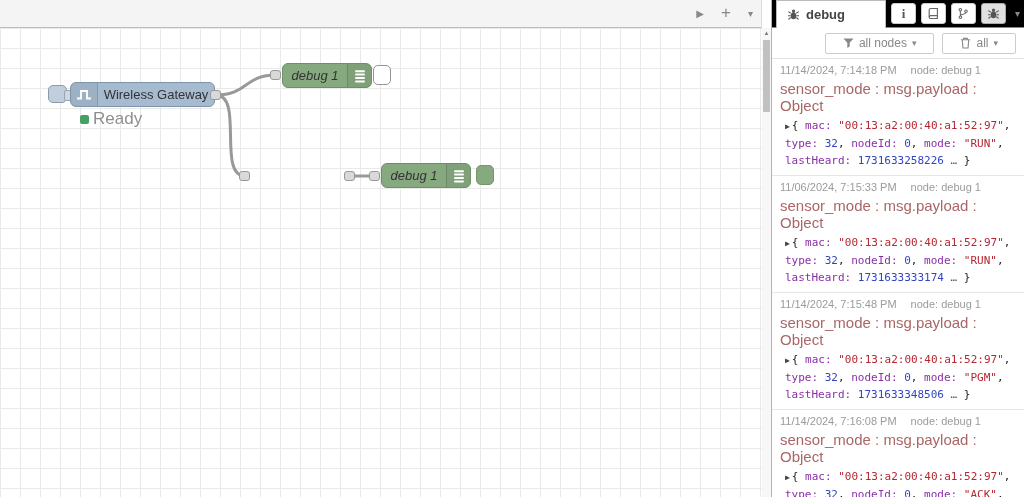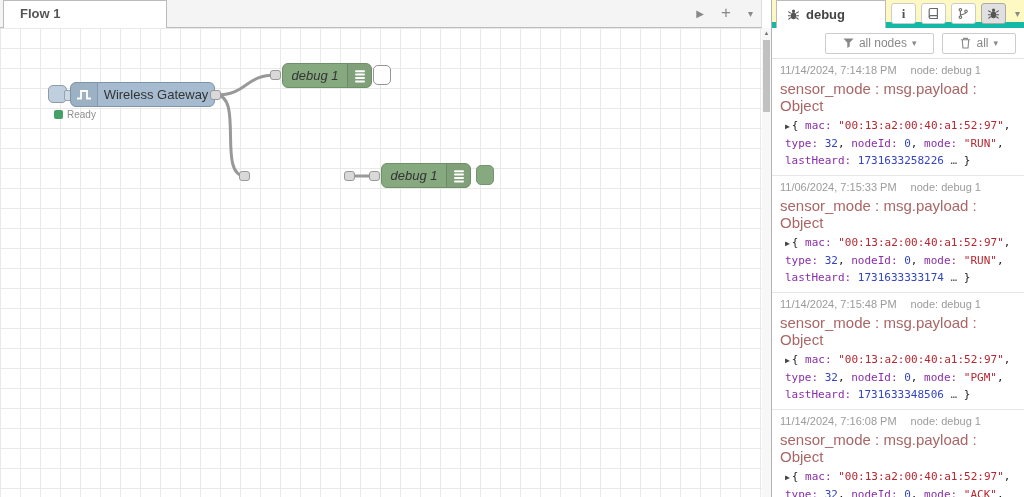--- a/index.html
+++ b/index.html
@@ -59,33 +59,33 @@
   #port-gw-out     { left:210px; top:62px; }
   #port-dbg1-in    { left:270px; top:42px; }
   #port-filter-in  { left:239px; top:143px; }
   #port-filter-out { left:344px; top:143px; }
   #port-dbg2-in    { left:369px; top:143px; }
   .node-button { position:absolute; border-radius:5px; box-sizing:border-box; z-index:1; }
   #btn-gateway     { left:48px;  top:57px;  width:19px; height:18px; background:#c0cfdd; border:1px solid #8e9aa5; }
   #btn-gateway-nub { position:absolute; left:64px; top:62px; width:9px; height:9px; background:#ccd9e4; border:1px solid #97a4af; border-radius:2px; z-index:1; }
   #btn-debug-top    { left:373px; top:37px;  width:18px; height:20px; background:#fff; border:1px solid #949494; }
   #btn-debug-bottom { left:476px; top:137px; width:18px; height:20px; background:var(--node-debug,#87a980); border:1px solid #77946e; }
-  .status { position:absolute; left:54px; top:81px; display:flex; align-items:center; gap:4px; font-size:10px; color:#8f8f8f; z-index:2; }
+  .status { position:absolute; left:80px; top:81px; display:flex; align-items:center; gap:4px; font-size:17px; color:#8f8f8f; z-index:2; }
   .status-dot { width:9px; height:9px; border-radius:2px; background:var(--status-green,#44a065); }
   
   #scrollbar-col { position:absolute; left:762px; top:0; width:9px; height:497px; background:#fff; }
   .sb-track { position:absolute; top:28px; bottom:0; left:0; right:0; background:#f7f7f7; }
   .sb-arrow { position:absolute; top:2px; left:0; width:9px; text-align:center; font-size:6px; color:#777; }
   .sb-thumb { position:absolute; top:12px; left:1px; width:7px; height:72px; background:#c1c1c1; }
   
   #sidebar {
     position:absolute; left:771px; top:0; width:253px; height:497px; background:#fff;
     border-left:1px solid #b3b3b3; box-sizing:border-box;
   }
-  .sb-header { position:relative; height:28px; background:#fef9c3; border-bottom:6px solid #14b8a6; box-sizing:border-box; }
+  .sb-header { position:relative; height:28px; background:#000000; border-bottom:1px solid #14b8a6; box-sizing:border-box; }
   .sb-tab {
     position:absolute; left:4px; top:0; width:110px; height:28px; background:#fff;
     border:1px solid #bbb; border-bottom:none; box-sizing:border-box; display:flex; align-items:center;
     gap:6px; padding-left:10px; font-size:13px; font-weight:700; color:#444; z-index:2;
   }
   .sb-header-actions { position:absolute; right:4px; top:3px; display:flex; gap:5px; align-items:center; }
   .hbtn {
     width:25px; height:21px; border:1px solid #ccc; border-radius:3px; background:#fff;
     display:flex; align-items:center; justify-content:center; color:#555; box-sizing:border-box;
   }
@@ -114,23 +114,20 @@
   .ps { color:var(--json-string,#b52730); }
   .pn { color:var(--json-number,#3344c0); }
   .pb,.pp { color:#222; }
   .pe { color:#555; }
 </style>
 </head>
 <body>
 
 <div id="workspace">
   <div class="tabbar">
-    <div class="flow-tab">
-      <span>Flow 1</span>
-    </div>
     <div class="tab-actions">
       <span class="icon-play">▶</span>
       <span class="icon-plus">+</span>
       <span class="icon-caret">▾</span>
     </div>
   </div>
 
   <div class="canvas">
     <svg id="wires" width="762" height="469">
       <path d="M216,67 C248,67 244,47 276,47" stroke="#999" stroke-width="3" fill="none" stroke-linecap="round"></path>

